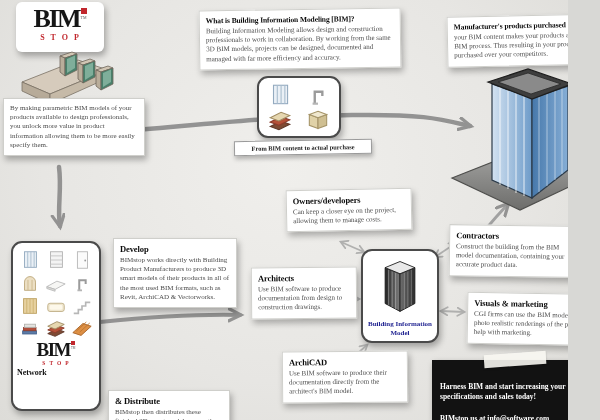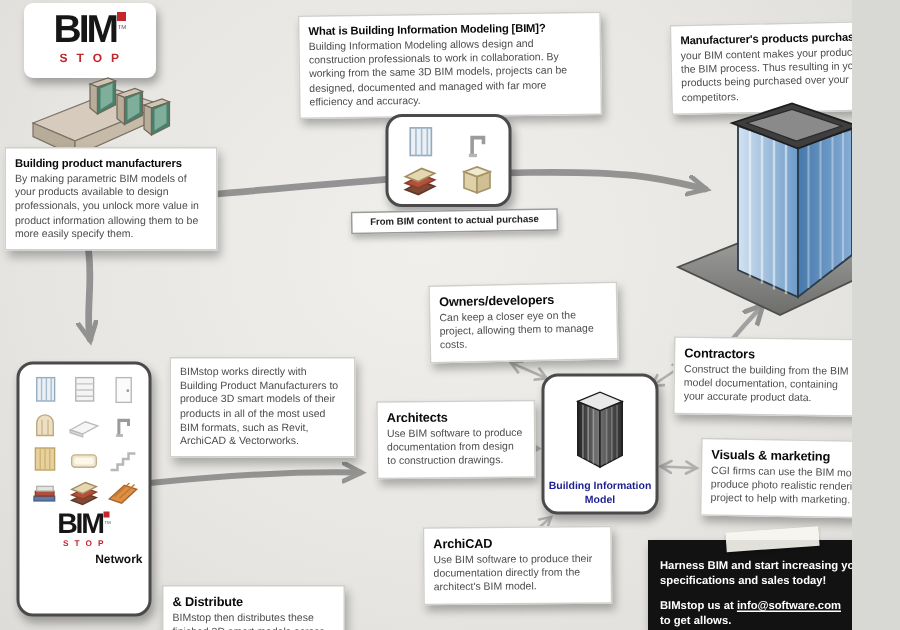--- a/index.html
+++ b/index.html
@@ -1,19 +1,19 @@
 <!DOCTYPE html>
 <html><head>
 <meta charset="utf-8">
 <style>
   html,body{margin:0;padding:0;background:#d8d8d5;}
   .canvas{
     width:568px;height:420px;position:relative;overflow:hidden;
     background:radial-gradient(ellipse at 50% 40%, #f0efec 0%, #e7e6e3 60%, #dddcd8 100%);
-    font-family:Liberation Sans, sans-serif;
+    font-family:Liberation Serif, serif;
   }
   .arrows{position:absolute;left:0;top:0;z-index:1;}
   .abs{position:absolute;z-index:2;}
 
   
   .note{
     position:absolute;z-index:2;background:#fff;border:1px solid #cfcfcb;
     padding:5px 6px;box-shadow:2px 4px 6px rgba(0,0,0,.28);
   }
   .note-title{margin:0 0 2px 0;font-size:8.5px;font-weight:bold;color:#0a0a0a;letter-spacing:-.1px;}
@@ -46,31 +46,31 @@
   .hub{left:257px;top:76px;width:84px;height:62px;display:grid;grid-template-columns:1fr 1fr;justify-items:center;align-items:center;padding:4px 2px;box-sizing:border-box;}
   .hub-label{
     position:absolute;left:234px;top:140px;width:132px;z-index:2;background:#fff;border:1px solid #9a9a9a;
     padding:3px 2px;text-align:center;font-size:6.4px;font-weight:bold;color:#222;
     box-shadow:1px 3px 4px rgba(0,0,0,.25);transform:rotate(-1deg);
   }
   .network-box{left:11px;top:241px;width:90px;height:170px;padding:6px 4px 4px;box-sizing:border-box;}
   .net-grid{display:grid;grid-template-columns:repeat(3,1fr);row-gap:1px;justify-items:center;}
   .ni{width:24px;height:22px;}
   .hi{width:32px;height:26px;}
-  .network-label{font-size:8px;font-weight:bold;color:#111;text-align:right;margin-top:2px;}
+  .network-label{font-size:8px;font-weight:bold;color:#111;text-align:left;margin-top:2px;}
 
   .bim-model{left:361px;top:249px;width:78px;height:94px;text-align:center;padding-top:7px;box-sizing:border-box;}
   .model-label{font-size:7px;font-weight:bold;color:#1c1f8f;line-height:1.25;margin-top:2px;}
 
   
   .cta{
     left:432px;top:360px;width:168px;height:60px;background:#121212;z-index:2;position:absolute;
     padding:10px 8px 0;box-sizing:border-box;box-shadow:2px 3px 6px rgba(0,0,0,.4);
   }
-  .cta p{margin:2px 0 7px 0;font-size:7.5px;font-weight:bold;color:#fff;line-height:1.35;}
+  .cta p{margin:12px 0 7px 0;font-size:7.5px;font-weight:bold;color:#fff;line-height:1.35;}
   .cta .email{text-decoration:underline;color:#fff;cursor:pointer;}
   .tape{position:absolute;width:62px;height:13px;background:rgba(248,247,242,.9);top:-7px;left:52px;
     transform:rotate(-4deg);box-shadow:0 1px 2px rgba(0,0,0,.25);z-index:3;}
 
   
   .rot-a{transform:rotate(-.8deg);} .rot-b{transform:rotate(-1.2deg);} .rot-c{transform:rotate(.8deg);}
   .rot-d{transform:rotate(-.5deg);} .rot-e{transform:rotate(1deg);}
 </style>
 </head>
 <body>
@@ -119,21 +119,20 @@
       <polygon points="63,17 75,13 75,29 63,35" fill="#49806b"></polygon>
       <polygon points="65,18 73,14.5 73,27 65,32" fill="#7fae9a" stroke="none"></polygon>
       <polygon points="76,22 88,18 93,20 81,24" fill="#d0c5b3"></polygon>
       <polygon points="76,22 81,24 81,42 76,38" fill="#b9ad9a"></polygon>
       <polygon points="81,24 93,20 93,36 81,42" fill="#49806b"></polygon>
       <polygon points="83,25 91,21.5 91,34 83,39" fill="#7fae9a" stroke="none"></polygon>
     </g>
   </svg>
 
   <div class="note" style="left:3px;top:98px;width:128px;">
-    <h3 class="note-title t-fit">Building product manufacturers</h3>
     <p class="note-body">By making parametric BIM models of your products available to design professionals, you unlock more value in product information allowing them to be more easily specify them.</p>
   </div>
 
   <div class="note rot-a" style="left:199px;top:9px;width:188px;">
     <h3 class="note-title t-fit">What is Building Information Modeling [BIM]?</h3>
     <p class="note-body">Building Information Modeling allows design and construction professionals to work in collaboration. By working from the same 3D BIM models, projects can be designed, documented and managed with far more efficiency and accuracy.</p>
   </div>
 
   <div class="note rot-b" style="left:447px;top:15px;width:150px;">
     <h3 class="note-title t-fit">Manufacturer's products purchased</h3>
@@ -229,20 +228,21 @@
     <h3 class="note-title">Visuals &amp; marketing</h3>
     <p class="note-body">CGI firms can use the BIM model to produce photo realistic renderings of the project to help with marketing.</p>
   </div>
 
   <div class="note rot-d" style="left:282px;top:351px;width:112px;">
     <h3 class="note-title">ArchiCAD</h3>
     <p class="note-body">Use BIM software to produce their documentation directly from the architect's BIM model.</p>
   </div>
 
   <div class="note" style="left:113px;top:238px;width:110px;">
+    <h3 class="note-title">Develop</h3>
     <p class="note-body">BIMstop works directly with Building Product Manufacturers to produce 3D smart models of their products in all of the most used BIM formats, such as Revit, ArchiCAD &amp; Vectorworks.</p>
   </div>
 
   <div class="note" style="left:108px;top:345px;width:108px;margin-top:45px;">
     <h3 class="note-title">&amp; Distribute</h3>
     <p class="note-body">BIMstop then distributes these finished 3D smart models across the internet to thousands of design professionals across the country.</p>
   </div>
 
   <div class="frame network-box">
     <div class="net-grid">

